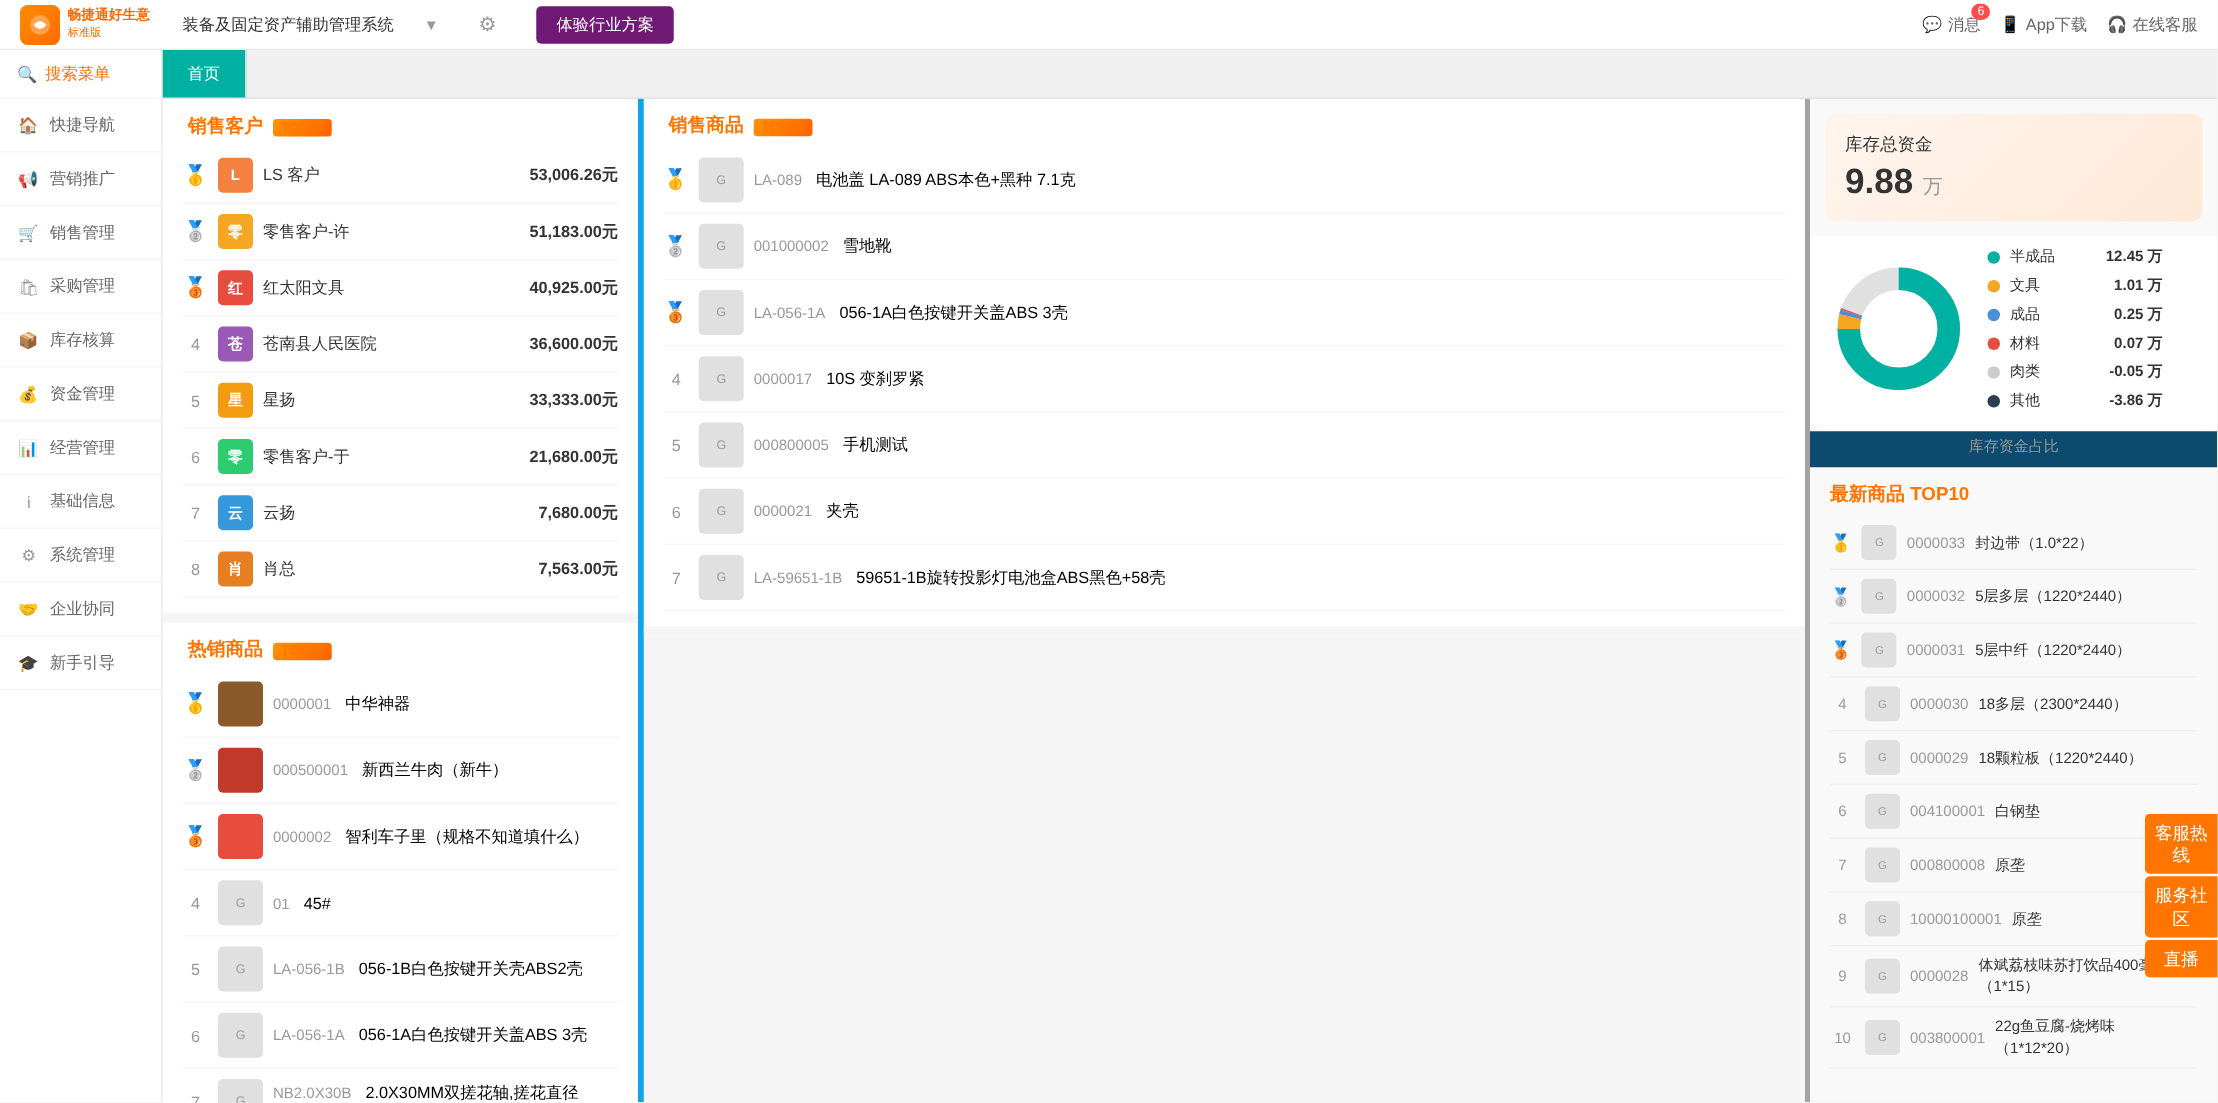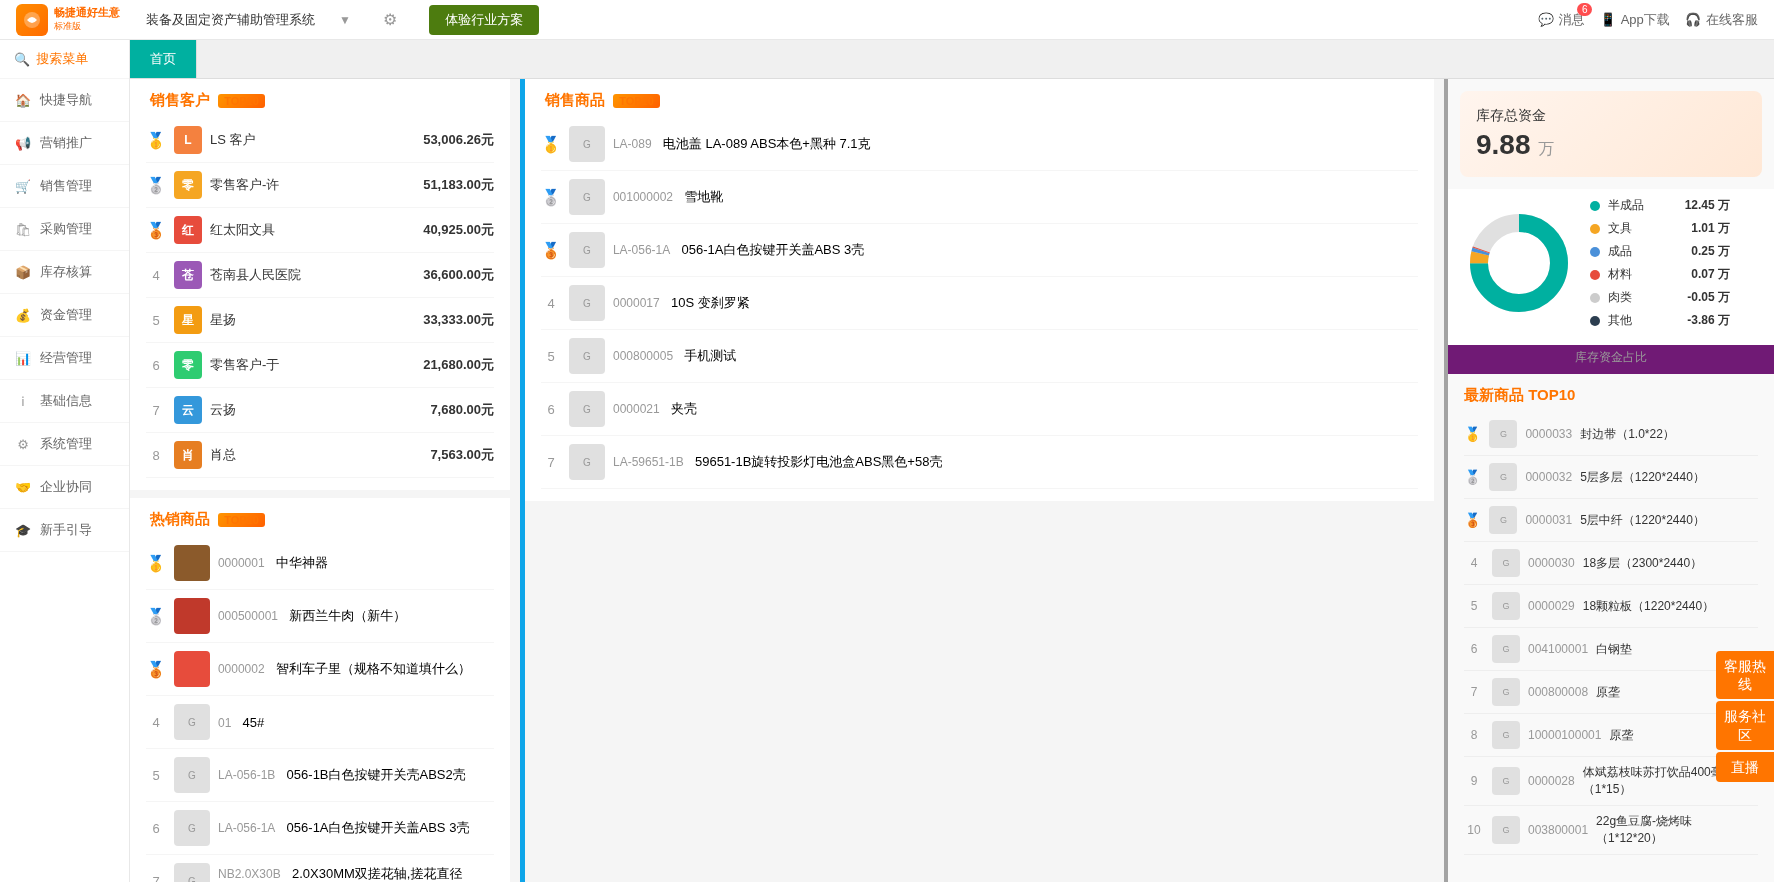--- a/index.html
+++ b/index.html
@@ -9,21 +9,21 @@
     .top-bar { height: 40px; background: #fff; display: flex; align-items: center; padding: 0 16px; border-bottom: 1px solid #e8e8e8; flex-shrink: 0; }
     .logo-area { width: 130px; display: flex; align-items: center; gap: 6px; flex-shrink: 0; }
     .logo-icon { width: 32px; height: 32px; background: linear-gradient(135deg, #ff8c00, #ff6b00); border-radius: 6px; display: flex; align-items: center; justify-content: center; }
     .logo-icon svg { width: 20px; height: 20px; }
     .logo-text { font-size: 11px; color: #ff6b00; font-weight: bold; line-height: 1.2; }
     .logo-sub { font-size: 9px; color: #ff6b00; }
     .system-selector { display: flex; align-items: center; gap: 24px; flex: 1; }
     .system-name { font-size: 13px; color: #333; }
     .system-arrow { color: #999; font-size: 12px; }
     .gear-icon { color: #999; font-size: 16px; margin-left: 8px; cursor: pointer; }
-    .trial-btn { background: #4d7c0f; color: #fff; border: none; border-radius: 4px; padding: 6px 16px; font-size: 13px; cursor: pointer; margin-left: 8px; }
+    .trial-btn { background: #701a75; color: #fff; border: none; border-radius: 4px; padding: 6px 16px; font-size: 13px; cursor: pointer; margin-left: 8px; }
     .top-right { display: flex; align-items: center; gap: 16px; margin-left: auto; }
     .top-right-item { display: flex; align-items: center; gap: 4px; color: #666; font-size: 13px; cursor: pointer; position: relative; }
     .badge { background: #ff4d4f; color: #fff; border-radius: 10px; font-size: 10px; padding: 1px 5px; position: absolute; top: -8px; right: -8px; }
 
     
     .main-layout { display: flex; flex: 1; overflow: hidden; }
 
     
     .sidebar { width: 130px; background: #fff; border-right: 1px solid #e8e8e8; display: flex; flex-direction: column; flex-shrink: 0; overflow-y: auto; }
     .search-menu { display: flex; align-items: center; gap: 6px; padding: 10px 14px; color: #ff7500; cursor: pointer; border-bottom: 1px solid #f5f5f5; font-size: 13px; }
@@ -31,21 +31,21 @@
     .sidebar-item .icon { width: 18px; height: 18px; display: flex; align-items: center; justify-content: center; color: #999; }
 
     
     .content-area { flex: 1; display: flex; flex-direction: column; overflow: hidden; }
     .tab-bar { background: #f0f0f0; border-bottom: 1px solid #ddd; display: flex; flex-shrink: 0; }
     .tab-item { padding: 10px 20px; font-size: 13px; cursor: pointer; border-right: 1px solid #ddd; }
     .tab-item.active { background: #00b0a0; color: #fff; }
     .tab-item:not(.active) { background: #e8e8e8; color: #666; }
 
     
-    .page-content { flex: 1; overflow-y: auto; display: flex; gap: 10px; padding: 0; }
+    .page-content { flex: 1; overflow-y: auto; display: flex; gap: 0; padding: 0; }
 
     
     .col-left { width: 380px; flex-shrink: 0; overflow-y: auto; }
     .col-mid { flex: 1; overflow-y: auto; border-left: 5px solid #0ea5e9; }
     .col-right { width: 330px; flex-shrink: 0; overflow-y: auto; border-left: 4px solid #a3a3a3; background: #f9f9f9; }
 
     
     .section { background: #fff; margin: 0; border-bottom: 8px solid #f5f5f5; }
     .section-header { padding: 12px 16px 8px; display: flex; align-items: center; justify-content: space-between; }
     .section-title { font-size: 15px; font-weight: bold; color: #333; }
@@ -71,21 +71,21 @@
     .inventory-card-bg { background: linear-gradient(135deg, #fff5ee, #ffe8d6); border-radius: 8px; padding: 16px; margin: 0 0 8px; }
 
     
     .chart-area { display: flex; align-items: center; gap: 16px; padding: 8px 16px 16px; background: #fff; }
     .donut-svg { flex-shrink: 0; }
     .legend { display: flex; flex-direction: column; gap: 6px; }
     .legend-item { display: flex; align-items: center; justify-content: space-between; gap: 8px; font-size: 12px; min-width: 140px; }
     .legend-dot { width: 10px; height: 10px; border-radius: 50%; flex-shrink: 0; }
     .legend-name { color: #333; flex: 1; }
     .legend-val { color: #333; font-weight: bold; }
-    .inventory-ratio-label { text-align: center; font-size: 12px; color: #999; padding: 4px 16px 8px; background: #701a75; }
+    .inventory-ratio-label { text-align: center; font-size: 12px; color: #999; padding: 4px 16px 8px; background: #0c4a6e; }
 
     
     .newest-section { background: #f9f9f9; padding: 12px 16px 0; }
     .newest-title { font-size: 15px; font-weight: bold; color: #333; margin-bottom: 8px; }
     .newest-title span { color: #ff7500; }
     .newest-item { display: flex; align-items: center; padding: 7px 0; border-bottom: 1px solid #eee; gap: 8px; font-size: 12px; color: #333; }
     .newest-rank { width: 20px; text-align: center; color: #999; flex-shrink: 0; }
 
     
     .float-bar { position: fixed; right: 0; bottom: 100px; display: flex; flex-direction: column; gap: 2px; z-index: 999; }

